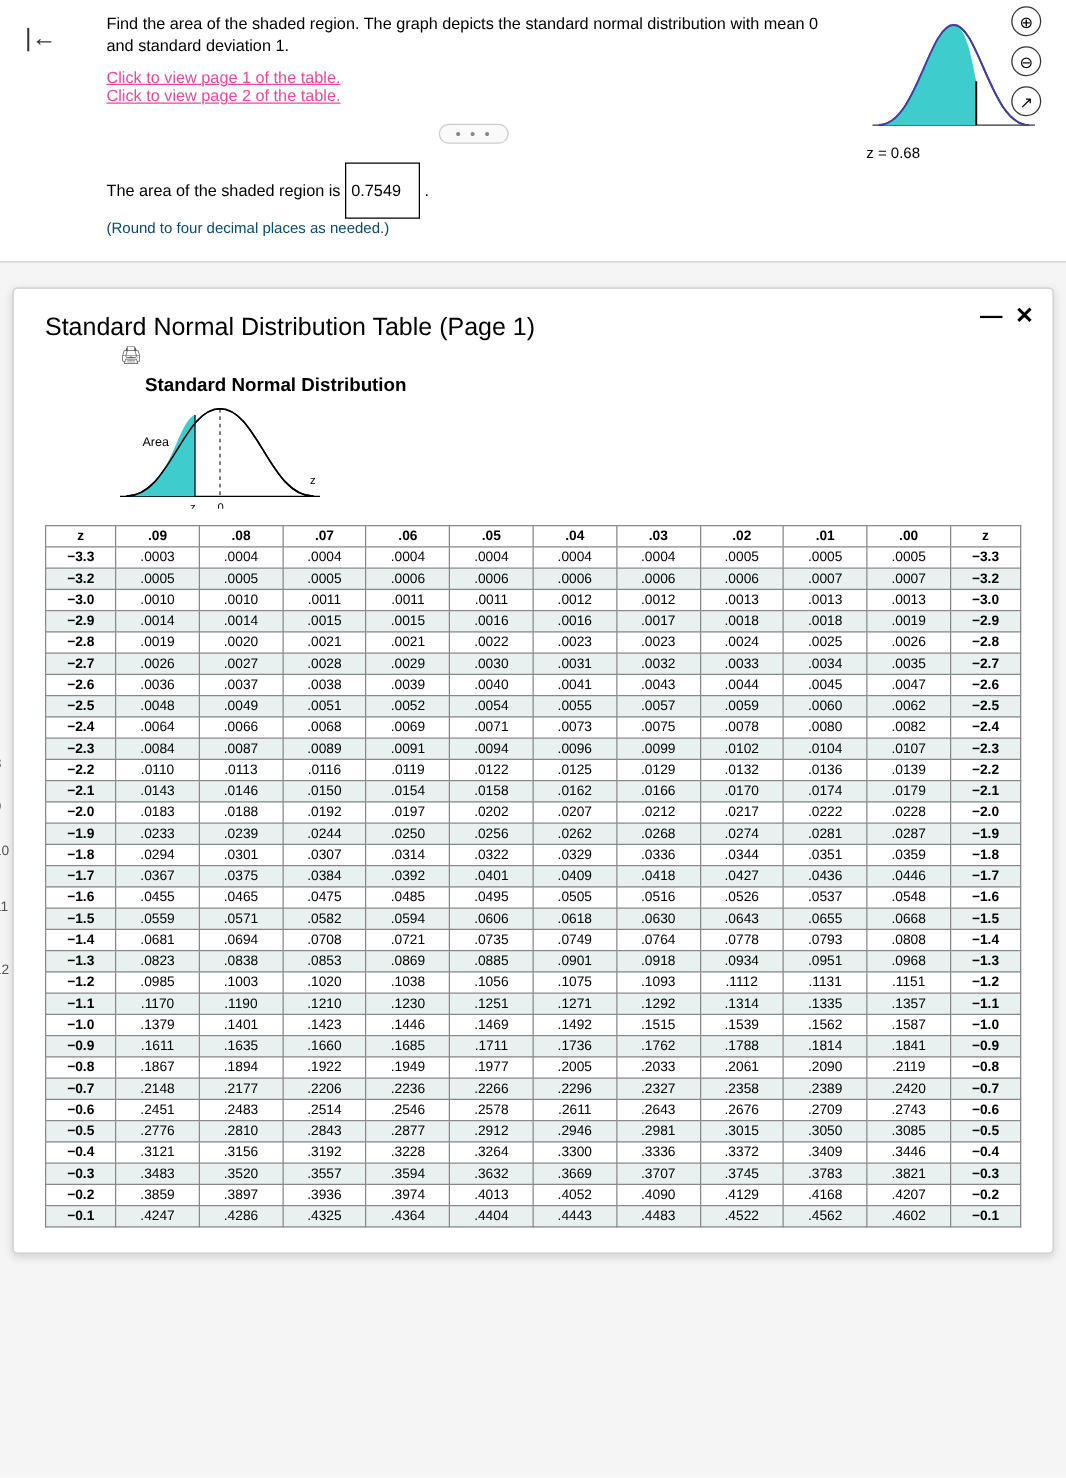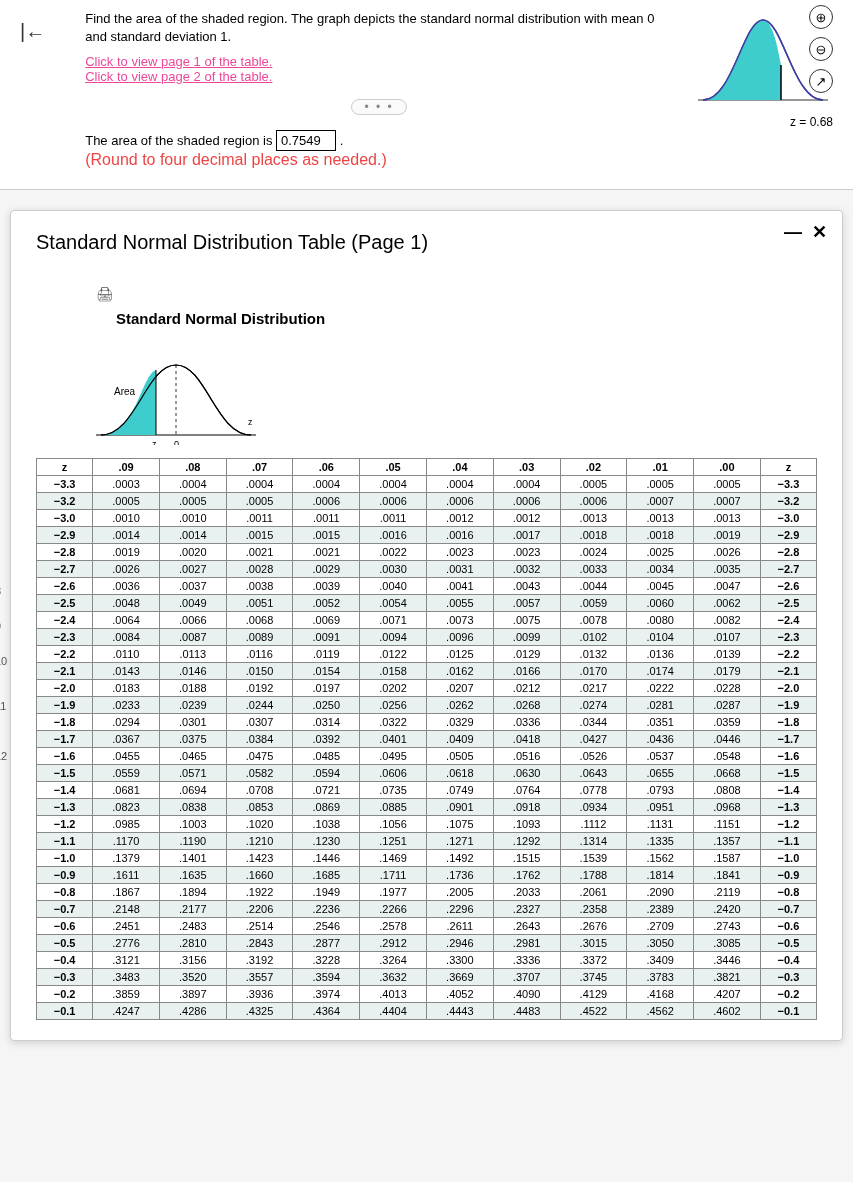--- a/index.html
+++ b/index.html
@@ -36,21 +36,21 @@
   .link {
     color: #ec4899;
     text-decoration: underline;
     cursor: pointer;
     display: block;
     font-size: 13px;
   }
   .graph-area {
     width: 140px;
     margin-left: 20px;
-    text-align: right;
+    text-align: left;
   }
   .graph-svg {
     width: 140px;
     height: 100px;
   }
   .z-label {
     font-size: 12px;
     margin-top: 2px;
   }
   .dots-divider {
@@ -67,27 +67,27 @@
     letter-spacing: 2px;
     background: #fafafa;
   }
   .answer-row {
     margin-top: 15px;
     font-size: 13px;
   }
   .answer-input {
     width: 60px;
     border: 1px solid #000;
-    padding: 2px 4px;
+    padding: 14px 4px;
     font-size: 13px;
     text-align: left;
   }
   .hint {
-    font-size: 16px;
-    color: #ef4444;
+    font-size: 12px;
+    color: #0c4a6e;
   }
   .right-icons {
     position: absolute;
     right: 20px;
     top: 5px;
     display: flex;
     flex-direction: column;
     gap: 8px;
   }
   .circ-btn {
@@ -117,26 +117,26 @@
     top: 10px;
     font-size: 18px;
     cursor: pointer;
     display: flex;
     gap: 10px;
     align-items: center;
   }
   .modal-title {
     font-size: 20px;
     font-weight: normal;
-    margin-bottom: 32px;
+    margin-bottom: 2px;
   }
   .table-subtitle {
     font-size: 15px;
     font-weight: bold;
-    margin-bottom: 28px;
+    margin-bottom: 0;
     margin-left: 80px;
   }
   .mini-curve {
     margin-left: 50px;
     margin-bottom: 10px;
   }
   .data-table {
     border-collapse: collapse;
     font-size: 11px;
     width: 100%;

